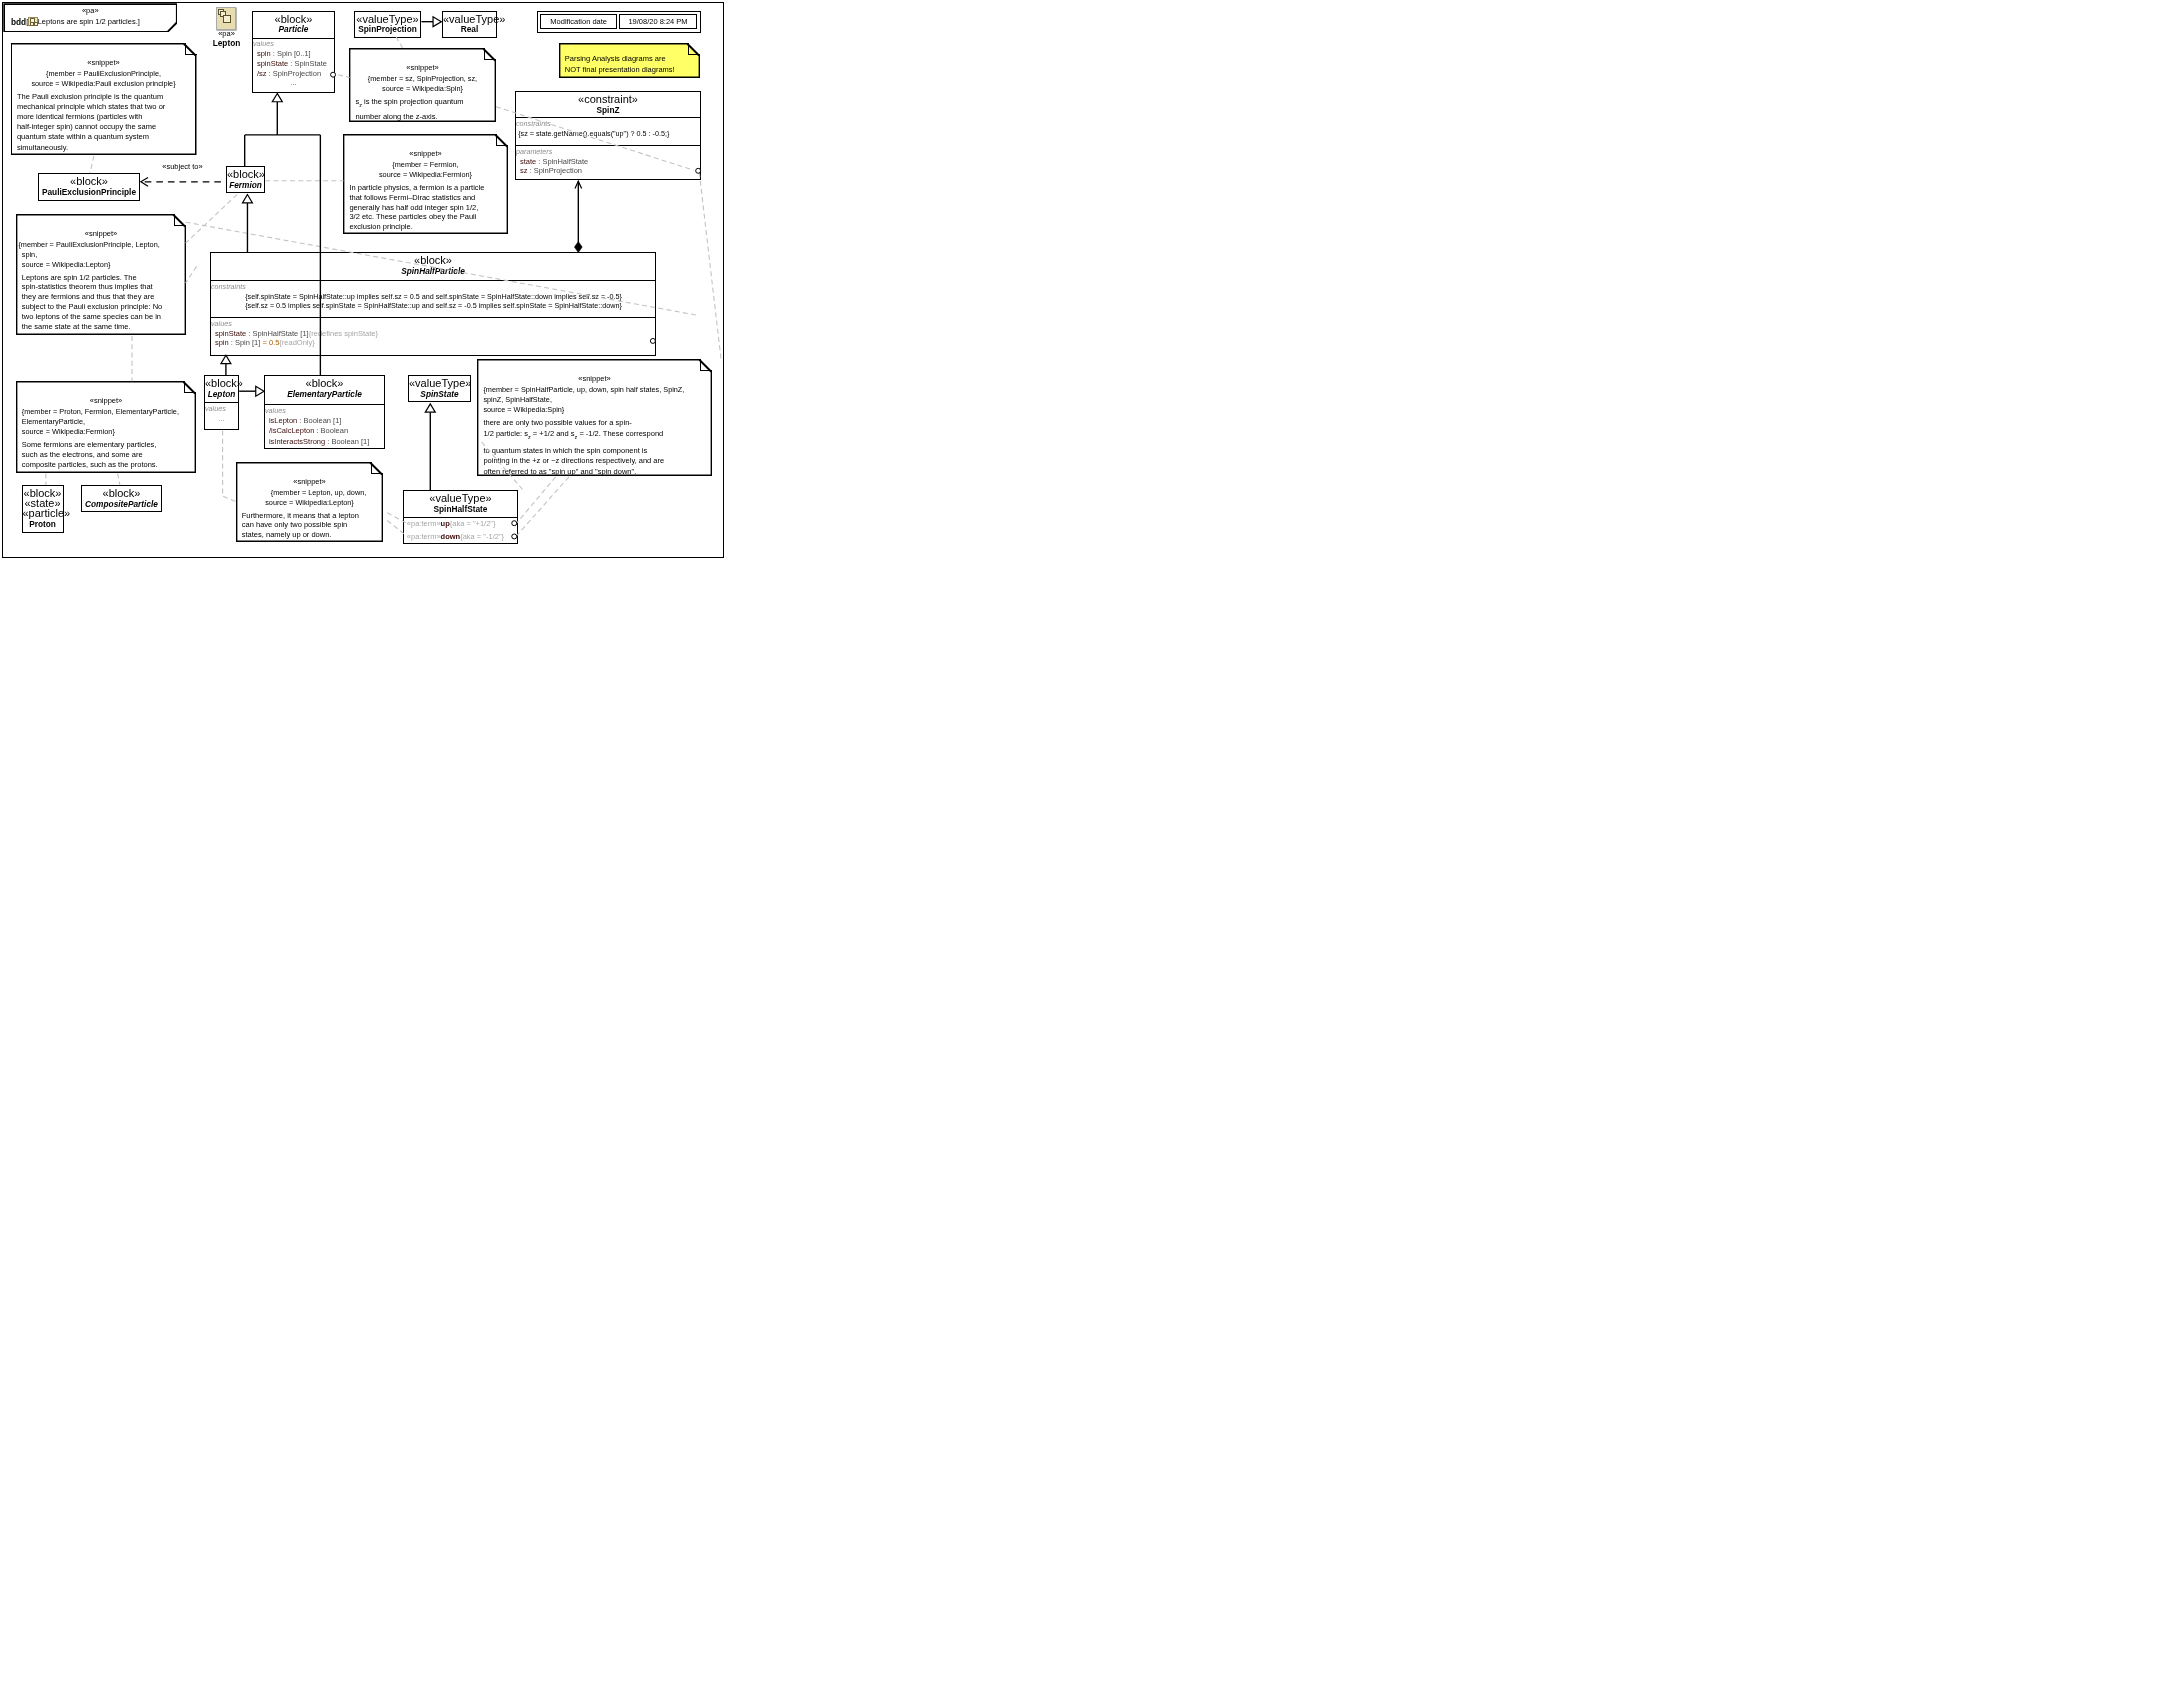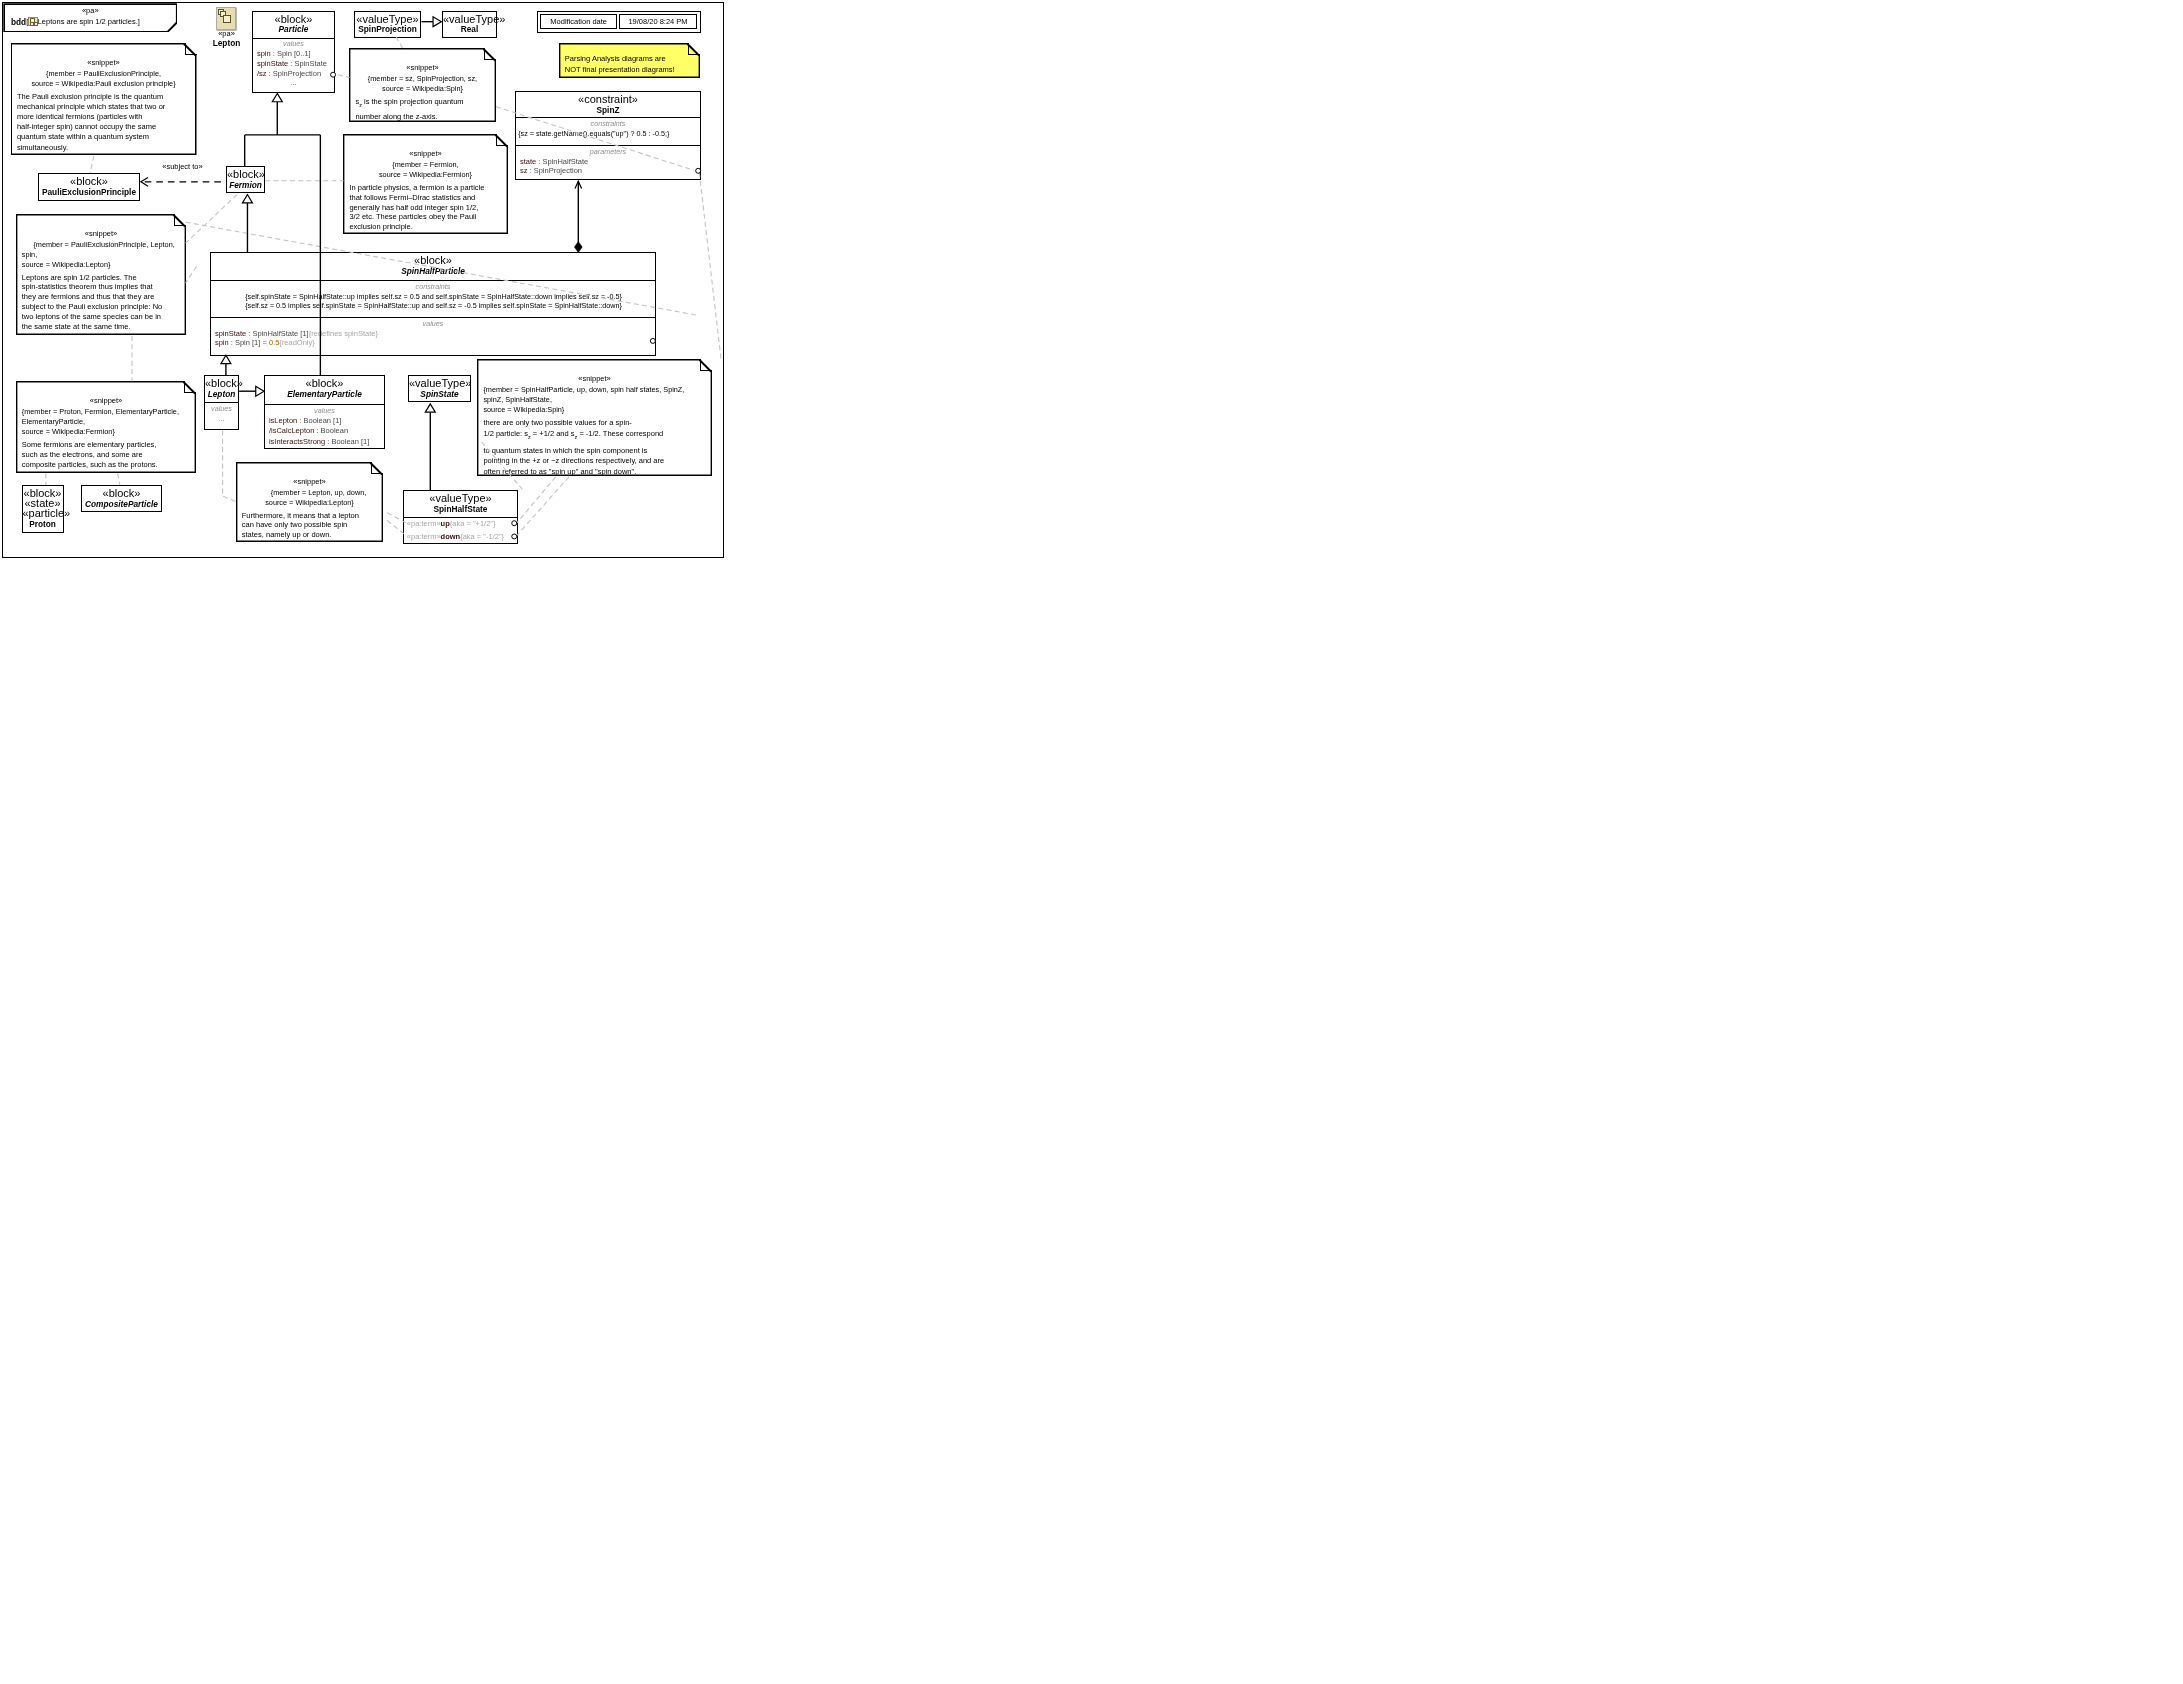--- a/index.html
+++ b/index.html
@@ -6,21 +6,21 @@
   #page{position:relative;width:728px;height:562px;background:#fff;
         font-family:"Liberation Sans",sans-serif;font-size:7.5px;color:#000;overflow:hidden;}
   .abs{position:absolute;}
   .frame-border{position:absolute;left:2.2px;top:2.2px;width:722px;height:556px;border:1.4px solid #000;box-sizing:border-box;}
   .box{position:absolute;background:#fff;border:1.4px solid #000;box-sizing:border-box;z-index:10;}
   .hdr{text-align:center;padding-top:2.2px;line-height:10.5px;}
   .stereo{font-size:11px;}
   .bname{font-weight:bold;font-size:8.3px;}
   .it{font-style:italic;}
   .sec{border-top:1.4px solid #000;}
-  .seclab{color:#8f8f8f;font-style:italic;text-align:center;font-size:7.2px;line-height:8.8px;padding-top:1.7px;}
+  .seclab{color:#8f8f8f;font-style:italic;font-size:7.2px;line-height:8.8px;padding-top:1.7px;}
   .row{padding-left:3.9px;line-height:9.7px;white-space:nowrap;}
   .pname{color:#3f0d0d;}
   .ptype{color:#4a4a4a;}
   .pdef{color:#b05f00;}
   .pmeta{color:#a6a6a6;}
   .ell{text-align:center;color:#4a4a4a;line-height:9.4px;}
   
   .noteO{position:absolute;z-index:10;}
   .noteO .nb,.noteO .nf{position:absolute;clip-path:polygon(0 0,calc(100% - 12px) 0,100% 12px,100% 100%,0 100%);}
   .noteO .nb{inset:0;background:#000;}
@@ -203,21 +203,21 @@
   </div>
 
   <div class="lbl" style="left:152px;top:162px;width:61px;text-align:center;">«subject to»</div>
 
   <div class="noteO" style="left:16px;top:214px;width:170px;height:121px;">
     <div class="nb"></div>
       <div class="nf"></div>
       <div class="flap"></div>
     <div class="content">
       <div class="ntitle">«snippet»</div>
-      <div class="nmeta" style="margin-top:2.8px;padding-left:16px;">{member = PauliExclusionPrinciple, Lepton,</div>
+      <div class="nmeta" style="margin-top:2.8px;padding-left:1px;">{member = PauliExclusionPrinciple, Lepton,</div>
       <div class="nmeta" style="padding-left:4.4px;">spin,</div>
       <div class="nmeta" style="padding-left:4.4px;">source = Wikipedia:Lepton}</div>
       <div class="nbody" style="padding:2.2px 4.4px 0 4.4px;line-height:9.8px;">
         <div>Leptons are spin 1/2 particles. The</div>
         <div>spin-statistics theorem thus implies that</div>
         <div>they are fermions and thus that they are</div>
         <div>subject to the Pauli exclusion principle: No</div>
         <div>two leptons of the same species can be in</div>
         <div>the same state at the same time.</div>
       </div>

